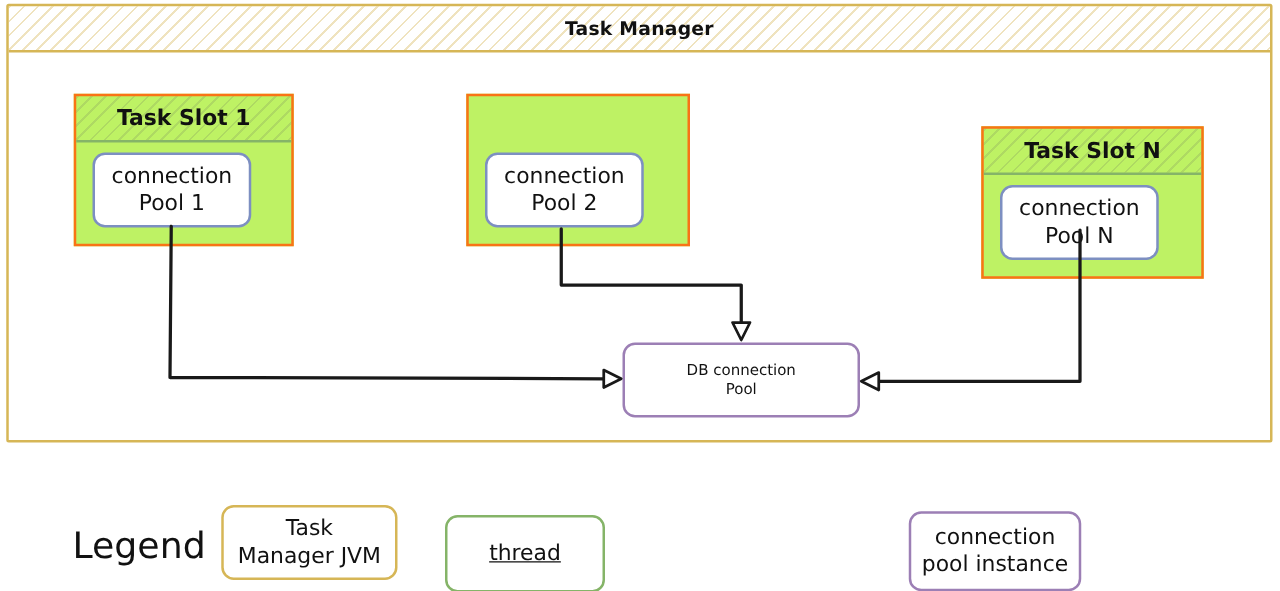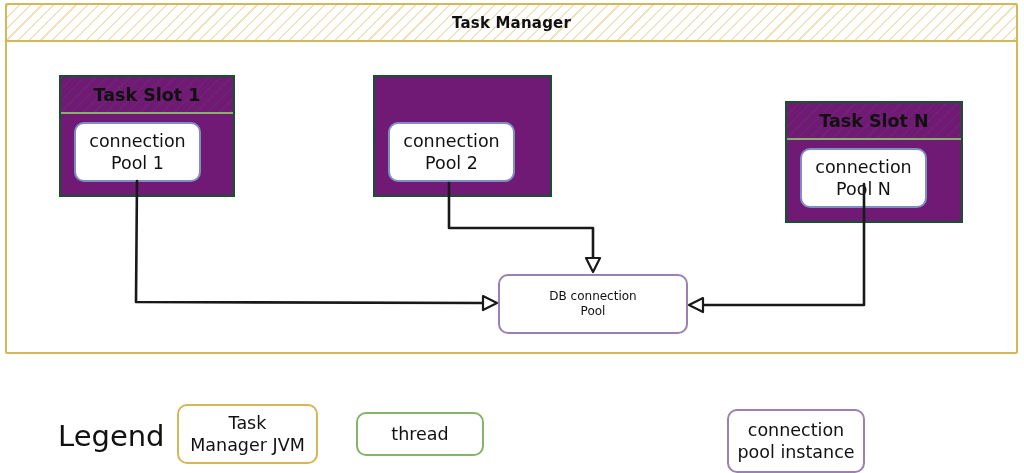--- a/index.html
+++ b/index.html
@@ -19,21 +19,21 @@
     border:2px solid #D6B656;border-radius:2px;box-sizing:border-box;background:#fff;
   }
   .banner{
     position:absolute;left:0;top:0;right:0;height:35px;
     border-bottom:2px solid #D6B656;
     display:flex;align-items:center;justify-content:center;
   }
   .banner-title{font-weight:bold;font-size:15px;letter-spacing:0.2px;}
 
   .slot{
-    position:absolute;border:2px solid #14532d;box-sizing:border-box;background:#701a75;text-decoration:underline;
+    position:absolute;border:2px solid #f97316;box-sizing:border-box;background:#bef264;text-decoration:underline;
   }
   .slot-header{
     position:absolute;left:0;top:0;right:0;height:35px;
     border-bottom:2px solid #85B468;
     display:flex;align-items:center;justify-content:center;
     font-weight:bold;font-size:17.5px;
   }
   .pool-node{
     position:absolute;left:13px;top:45px;width:127px;height:60px;
     border:2.5px solid #7D8FC1;border-radius:10px;box-sizing:border-box;background:#fff;
@@ -55,21 +55,21 @@
 
   .legend-label{
     position:absolute;left:58px;top:419px;font-size:29px;
   }
   .legend-box{
     position:absolute;border-radius:10px;box-sizing:border-box;background:#fff;
     display:flex;align-items:center;justify-content:center;text-align:center;
     font-size:17.5px;line-height:1.28;white-space:pre-line;
   }
   .lg-jvm{left:177px;top:404px;width:141px;height:60px;border:2.5px solid #D6B656;}
-  .lg-thread{left:356px;top:412px;width:128px;height:44px;border:2.5px solid #85B468;}
+  .lg-thread{left:356px;top:412px;width:128px;height:62px;border:2.5px solid #85B468;text-decoration:underline;}
   .lg-ref{left:511px;top:410px;width:182px;height:62px;border:2.5px solid #7D8FC1;}
   .lg-inst{left:727px;top:409px;width:138px;height:64px;border:2.5px solid #9C7FB5;}
 </style>
 </head>
 <body>
 
 <div class="canvas">
 
   <div class="outer">
     <div class="banner hatch-yellow">

